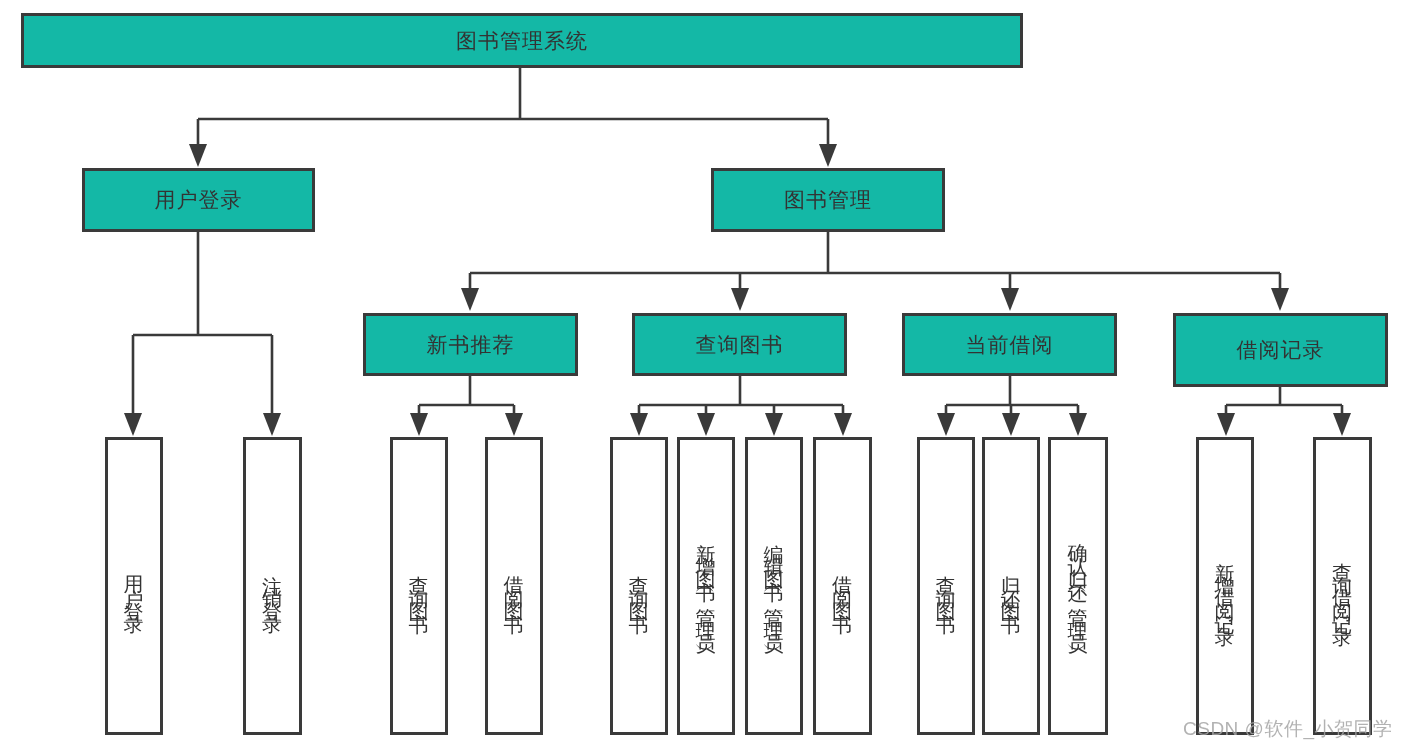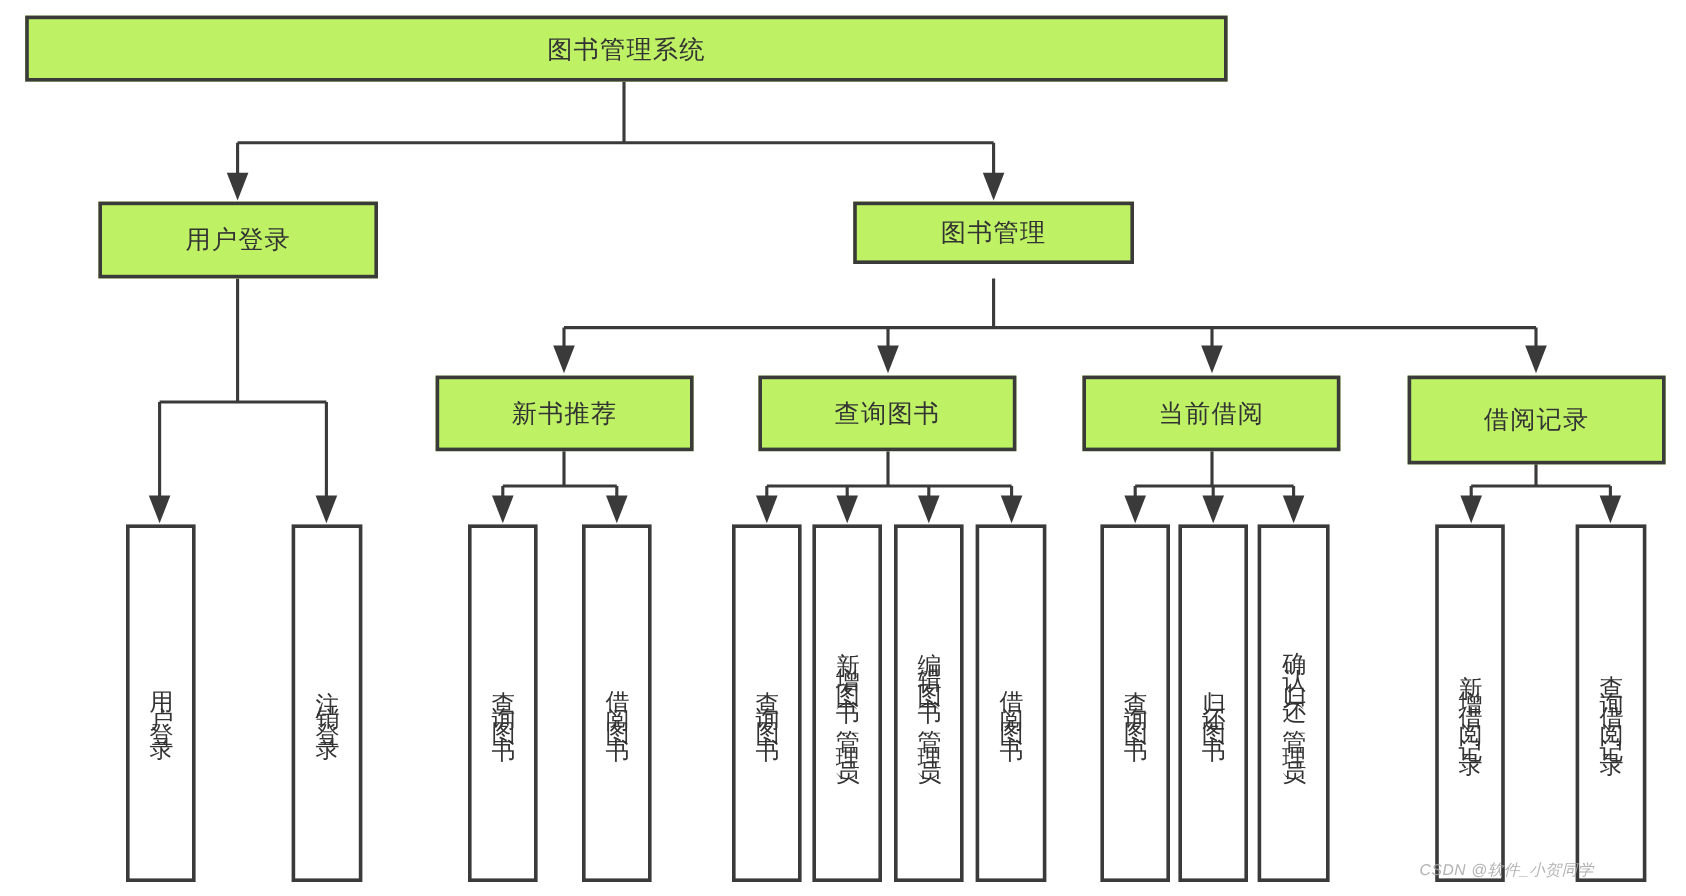--- a/index.html
+++ b/index.html
@@ -15,21 +15,21 @@
   }
   #connectors {
     position: absolute;
     left: 0; top: 0;
     width: 1405px; height: 747px;
     pointer-events: none;
   }
   .hbox {
     position: absolute;
     border: 3px solid #3a3a3a;
-    background: #bef264;
+    background: #14b8a6;
     display: flex;
     align-items: center;
     justify-content: center;
     font-size: 21px;
     letter-spacing: 1px;
     color: #333333;
     white-space: nowrap;
   }
   .vbox {
     position: absolute;
@@ -45,26 +45,25 @@
     text-orientation: mixed;
     font-size: 20px;
     line-height: 1;
     letter-spacing: 13px;
     white-space: nowrap;
   }
   #watermark {
     position: absolute;
     left: 1183px;
     top: 716px;
-    font-size: 13px;
+    font-size: 19px;
     letter-spacing: 0.5px;
     color: rgba(165,165,165,0.85);
     z-index: 10;
     white-space: nowrap;
-    font-style: italic;
   }
 </style>
 </head>
 <body>
 
 <div id="canvas">
 
   <svg id="connectors" width="1405" height="747" viewBox="0 0 1405 747">
     <g stroke="#3a3a3a" stroke-width="2.6" fill="none">
 
@@ -106,21 +105,21 @@
     </g>
   </svg>
 
   <div class="hbox" style="left:21px; top:13px; width:1002px; height:55px;">
     <span>图书管理系统</span>
   </div>
 
   <div class="hbox" style="left:82px; top:168px; width:233px; height:64px;">
     <span>用户登录</span>
   </div>
-  <div class="hbox" style="left:711px; top:168px; width:234px; height:52px;">
+  <div class="hbox" style="left:711px; top:168px; width:234px; height:64px;">
     <span>图书管理</span>
   </div>
 
   <div class="hbox" style="left:363px; top:313px; width:215px; height:63px;text-align:center;">
     <span>新书推荐</span>
   </div>
   <div class="hbox" style="left:632px; top:313px; width:215px; height:63px;">
     <span>查询图书</span>
   </div>
   <div class="hbox" style="left:902px; top:313px; width:215px; height:63px;">

